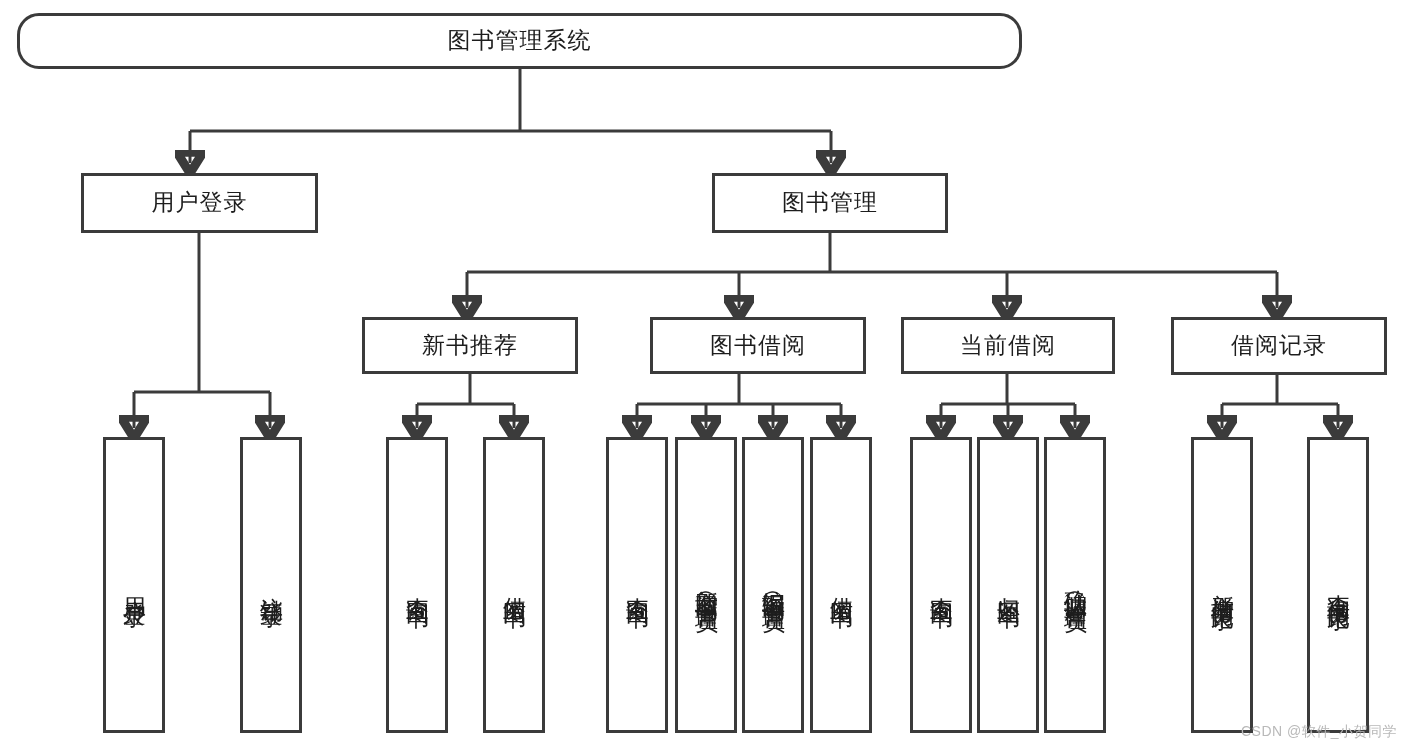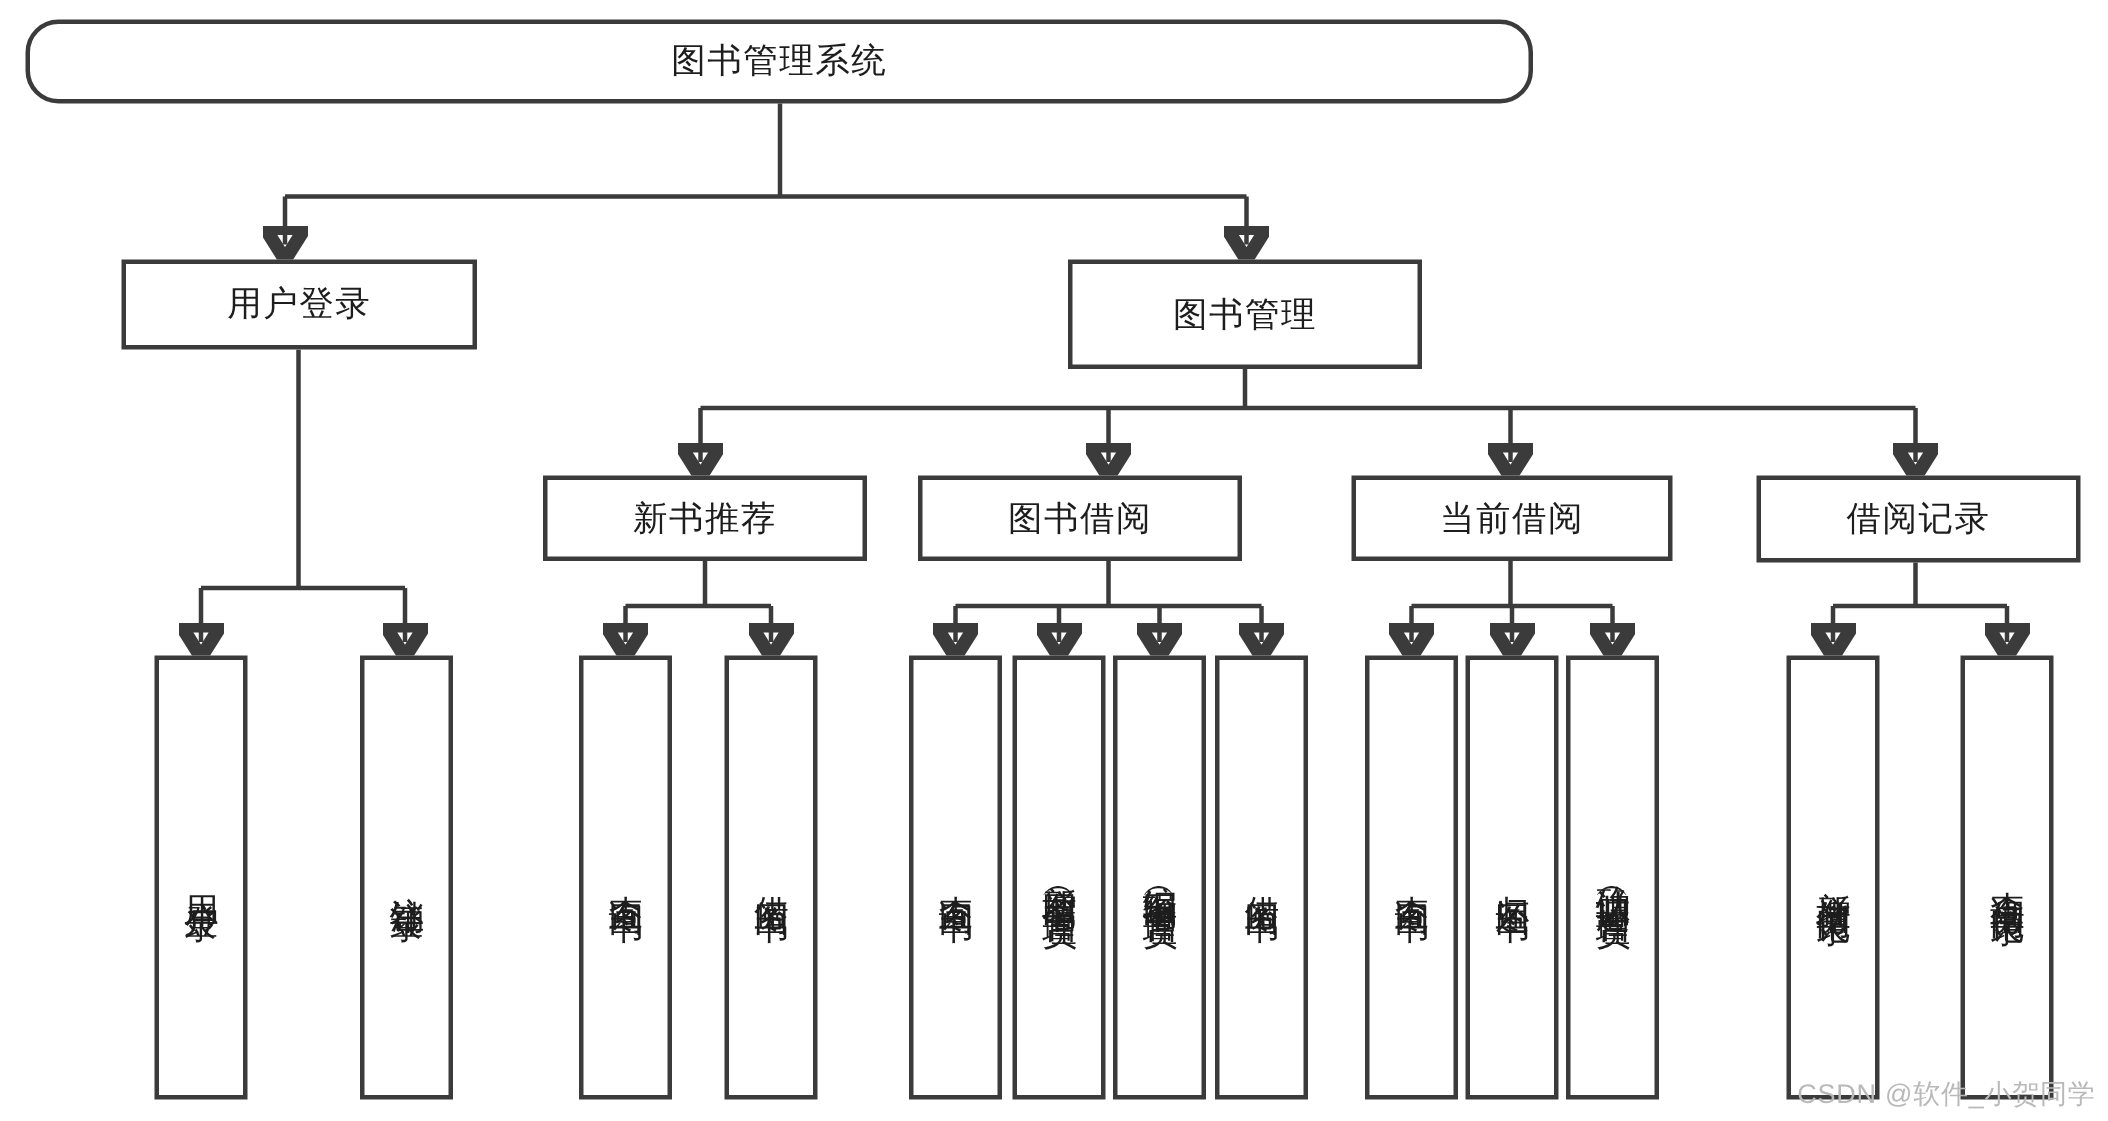--- a/index.html
+++ b/index.html
@@ -66,21 +66,21 @@
   }
   svg#connectors line, svg#connectors path {
     stroke: #3b3b3b;
     stroke-width: 3;
     fill: none;
   }
   .watermark {
     position: absolute;
     right: 8px;
     bottom: 6px;
-    font-size: 18px;
+    font-size: 14px;
     color: #b9b9b9;
     letter-spacing: 0.5px;
     user-select: none;
     white-space: nowrap;
   }
 </style>
 </head>
 <body>
 
 <div id="diagram-root">
@@ -135,29 +135,29 @@
   </svg>
 
   <div class="node level1" style="left:17px; top:13px; width:1005px; height:56px;">
     <span class="node-label">图书管理系统</span>
   </div>
 
   <div class="node level2" style="left:81px; top:173px; width:237px; height:60px;">
     <span class="node-label">用户登录</span>
   </div>
 
-  <div class="node level2" style="left:712px; top:173px; width:236px; height:73px;">
+  <div class="node level2" style="left:712px; top:173px; width:236px; height:60px;">
     <span class="node-label">图书管理</span>
   </div>
 
   <div class="node level3" style="left:362px; top:317px; width:216px; height:57px;text-align:right;">
     <span class="node-label">新书推荐</span>
   </div>
 
-  <div class="node level3" style="left:612px; top:317px; width:216px; height:57px;">
+  <div class="node level3" style="left:650px; top:317px; width:216px; height:57px;">
     <span class="node-label">图书借阅</span>
   </div>
 
   <div class="node level3" style="left:901px; top:317px; width:214px; height:57px;">
     <span class="node-label">当前借阅</span>
   </div>
 
   <div class="node level3" style="left:1171px; top:317px; width:216px; height:58px;">
     <span class="node-label">借阅记录</span>
   </div>

